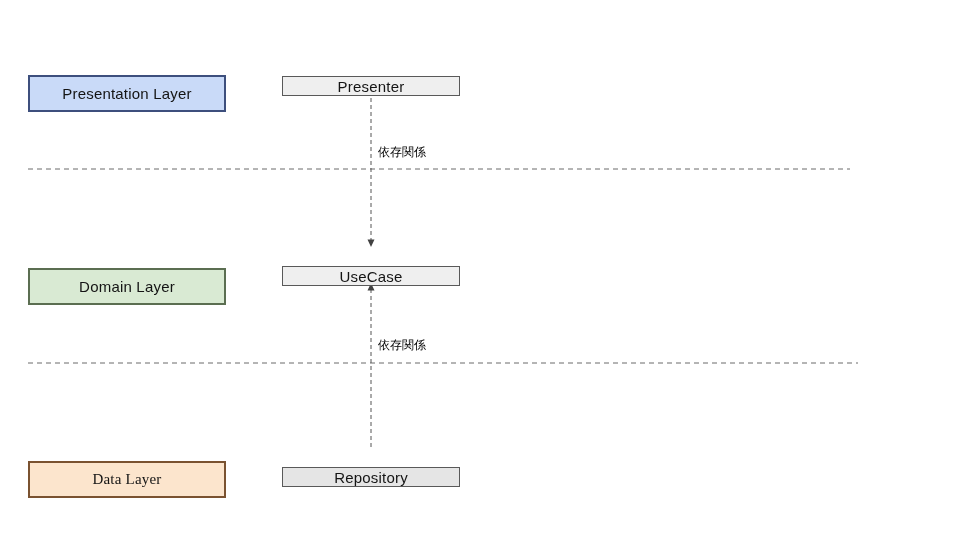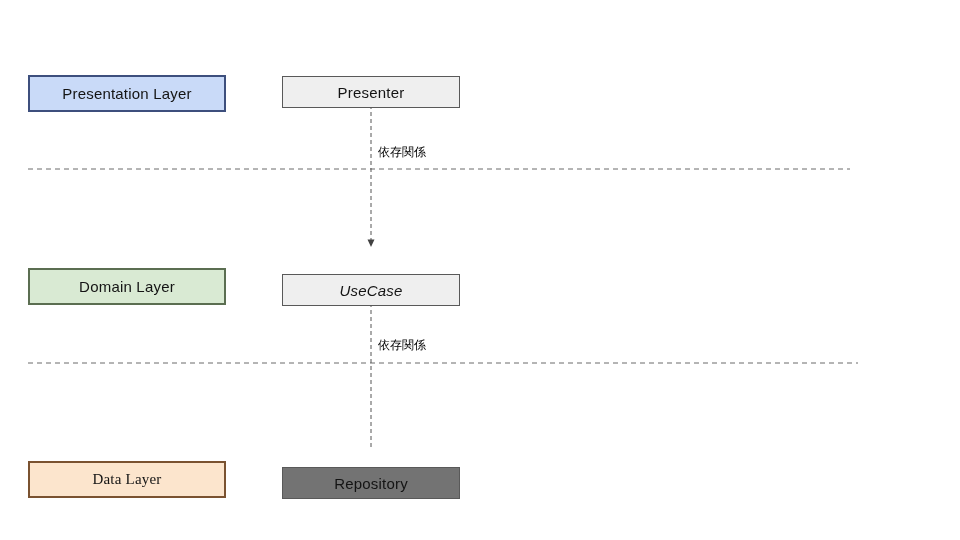--- a/index.html
+++ b/index.html
@@ -31,25 +31,25 @@
     width: 198px;
     height: 37px;
     border: 2px solid #555;
   }
   .layer-presentation { top: 55px; }
   .layer-domain       { top: 248px; }
   .layer-data         { top: 441px; font-family: Liberation Serif, serif; }
   .component-box {
     left: 282px;
     width: 178px;
-    height: 32px;
+    height: 20px;
     border: 1.5px solid #595959;
   }
   .component-presenter  { top: 56px; }
-  .component-usecase    { top: 254px; font-style: italic; }
+  .component-usecase    { top: 246px; }
   .component-repository { top: 447px; }
   .dep-label {
     position: absolute;
     left: 378px;
     font-size: 12px;
     color: #000000;
     white-space: nowrap;
   }
   .dep-label-1 { top: 144px; }
   .dep-label-2 { top: 337px; }
@@ -92,21 +92,21 @@
   </div>
 
   <div class="box component-box component-presenter" style="background-color: rgb(239, 239, 239); border-color: rgb(89, 89, 89);">
     <span>Presenter</span>
   </div>
 
   <div class="box component-box component-usecase" style="background-color: rgb(239, 239, 239); border-color: rgb(89, 89, 89);">
     <span>UseCase</span>
   </div>
 
-  <div class="box component-box component-repository" style="background-color: #737373; border-color: rgb(89, 89, 89);">
+  <div class="box component-box component-repository" style="background-color: #e5e5e5; border-color: rgb(89, 89, 89);">
     <span>Repository</span>
   </div>
 
   <div class="dep-label dep-label-1">依存関係</div>
 
   <div class="dep-label dep-label-2">依存関係</div>
 
 </div>
 
 </body></html>

